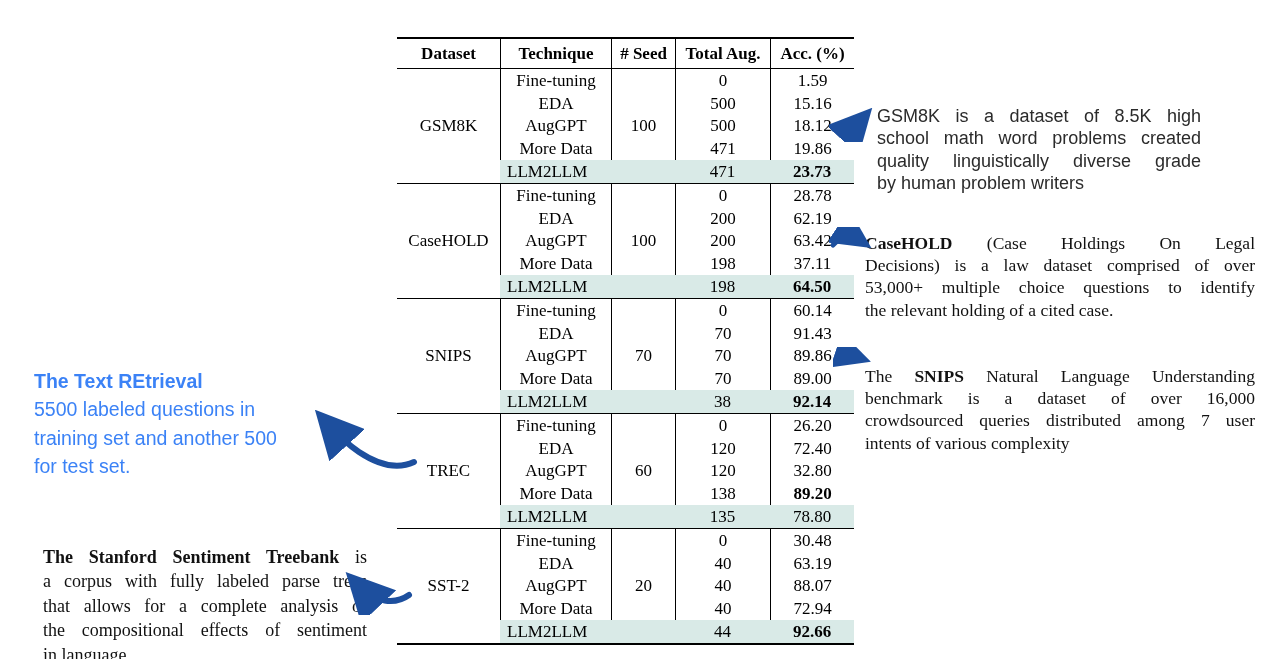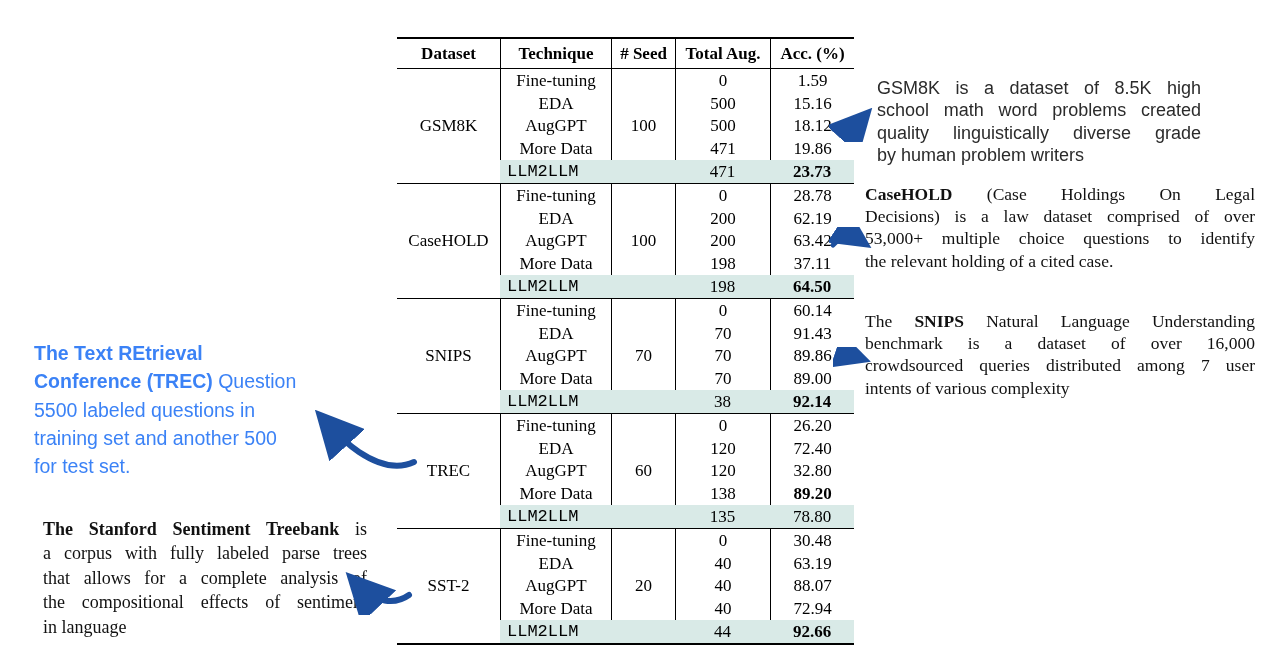--- a/index.html
+++ b/index.html
@@ -12,34 +12,34 @@
   .thead{display:grid;grid-template-columns:103px 111px 64px 95px 84px;height:29px;
          border-bottom:1.6px solid #000;}
   .hcell{display:flex;align-items:center;justify-content:center;
          font-weight:bold;font-size:17px;}
   .section{display:grid;grid-template-columns:103px 111px 64px 95px 84px;
            grid-auto-rows:22.8px;border-bottom:1.6px solid #000;}
   .section:last-child{border-bottom:none;}
   .cell{display:flex;align-items:center;justify-content:center;font-size:17px;line-height:1;}
   .vl{border-left:1.1px solid #000;}
   .hl{background:#d9eae7;}
-  .thl{justify-content:flex-start;padding-left:7px;font-family:Liberation Mono, monospace;}
+  .thl{justify-content:flex-start;padding-left:7px;}
   .b{font-weight:bold;}
 
   
-  .ann{position:absolute;}
+  .ann{position:absolute;margin-top:28px;}
   .ann .bold{font-weight:bold;}
   .ann-line{text-align:justify;text-align-last:justify;}
   .ann-line.last{text-align:right;text-align-last:left;}
   .ann.noj .ann-line{text-align:left;text-align-last:left;}
   .ann-sans{font-family:"Liberation Sans","DejaVu Sans",sans-serif;}
 
   #ann-gsm8k   {left:877px;top:77px;width:324px;font-size:18px;line-height:22.4px;color:#2b2b2b;}
-  #ann-casehold{left:865px;top:183px;width:390px;font-size:17.5px;line-height:22.2px;color:#111;}
-  #ann-snips   {left:865px;top:310px;width:390px;font-size:17.5px;line-height:22.2px;color:#111;}
+  #ann-casehold{left:865px;top:204px;width:390px;font-size:17.5px;line-height:22.2px;color:#111;}
+  #ann-snips   {left:865px;top:337px;width:390px;font-size:17.5px;line-height:22.2px;color:#111;}
   #ann-trec    {left:34px; top:339px;width:300px;font-size:19.5px;line-height:28.3px;color:#3b82f6;}
   #ann-sst2    {left:43px; top:517px;width:324px;font-size:18px;line-height:24.4px;color:#111;}
 
   .arrow{position:absolute;}
 </style>
 </head>
 <body>
 
 <div class="rtable">
   <div class="thead">
@@ -201,21 +201,20 @@
     <div class="ann-line last"><span class="rest">the relevant holding of a cited case.</span></div>
   </div>
 <div id="ann-snips" class="ann">
     <div class="ann-line"><span class="pre">The </span><span class="bold">SNIPS</span><span class="rest"> Natural Language Understanding</span></div>
     <div class="ann-line"><span class="rest">benchmark is a dataset of over 16,000</span></div>
     <div class="ann-line"><span class="rest">crowdsourced queries distributed among 7 user</span></div>
     <div class="ann-line last"><span class="rest">intents of various complexity</span></div>
   </div>
 <div id="ann-trec" class="ann ann-sans noj">
     <div class="ann-line"><span class="bold">The Text REtrieval</span></div>
-    <div class="ann-line"><span class="bold">Conference (TREC)</span><span class="rest"> Question</span></div>
     <div class="ann-line"><span class="rest">5500 labeled questions in</span></div>
     <div class="ann-line"><span class="rest">training set and another 500</span></div>
     <div class="ann-line last"><span class="rest">for test set.</span></div>
   </div>
 <div id="ann-sst2" class="ann">
     <div class="ann-line"><span class="bold">The Stanford Sentiment Treebank</span><span class="rest"> is</span></div>
     <div class="ann-line"><span class="rest">a corpus with fully labeled parse trees</span></div>
     <div class="ann-line"><span class="rest">that allows for a complete analysis of</span></div>
     <div class="ann-line"><span class="rest">the compositional effects of sentiment</span></div>
     <div class="ann-line last"><span class="rest">in language</span></div>

